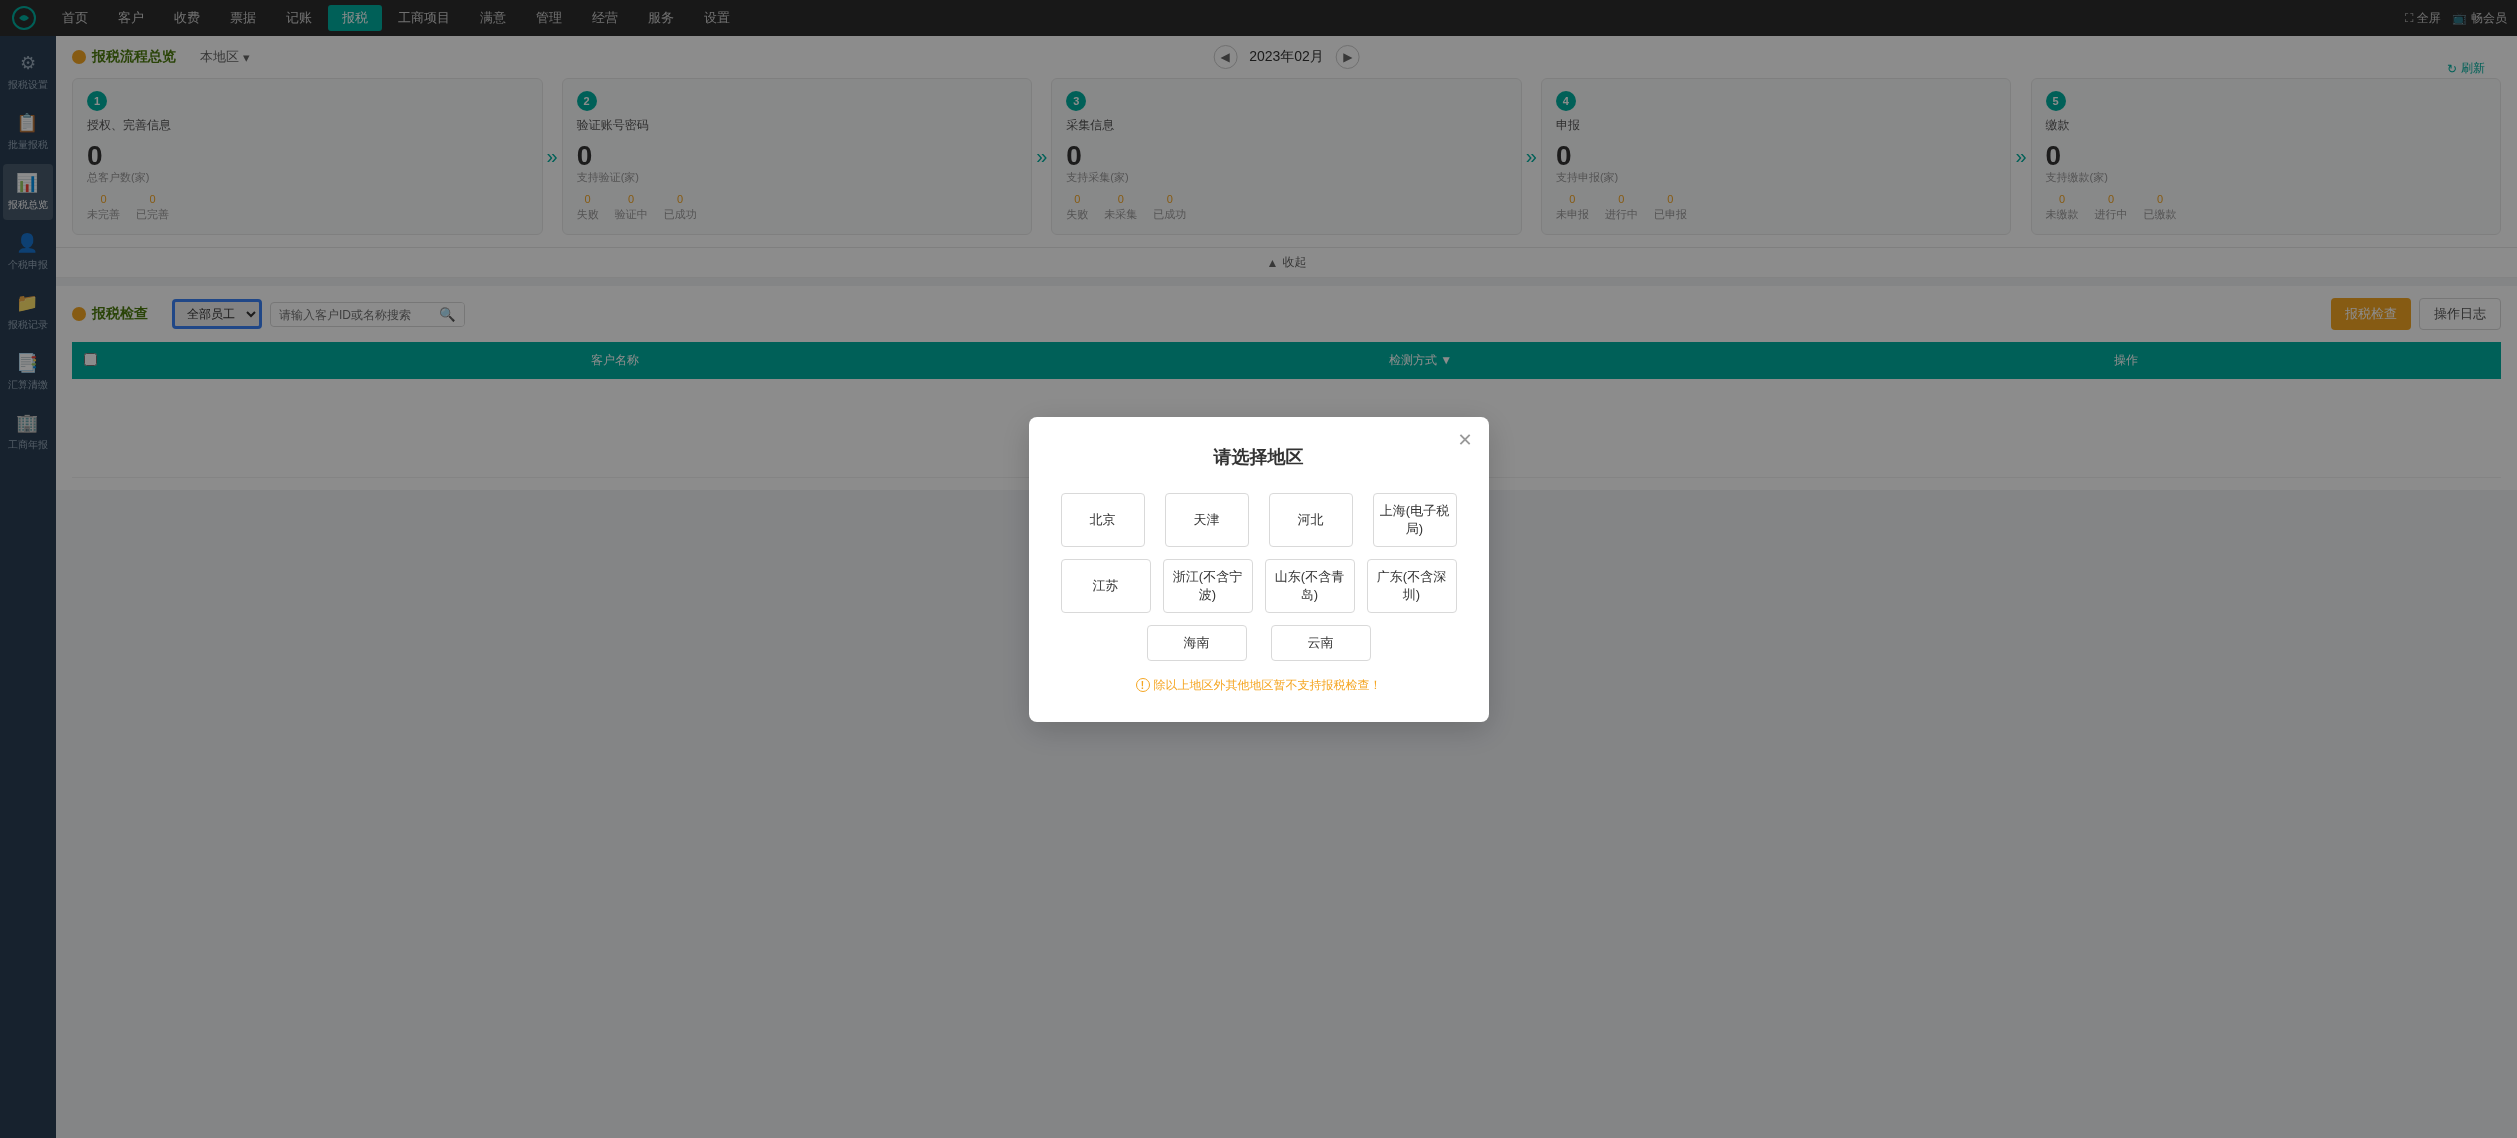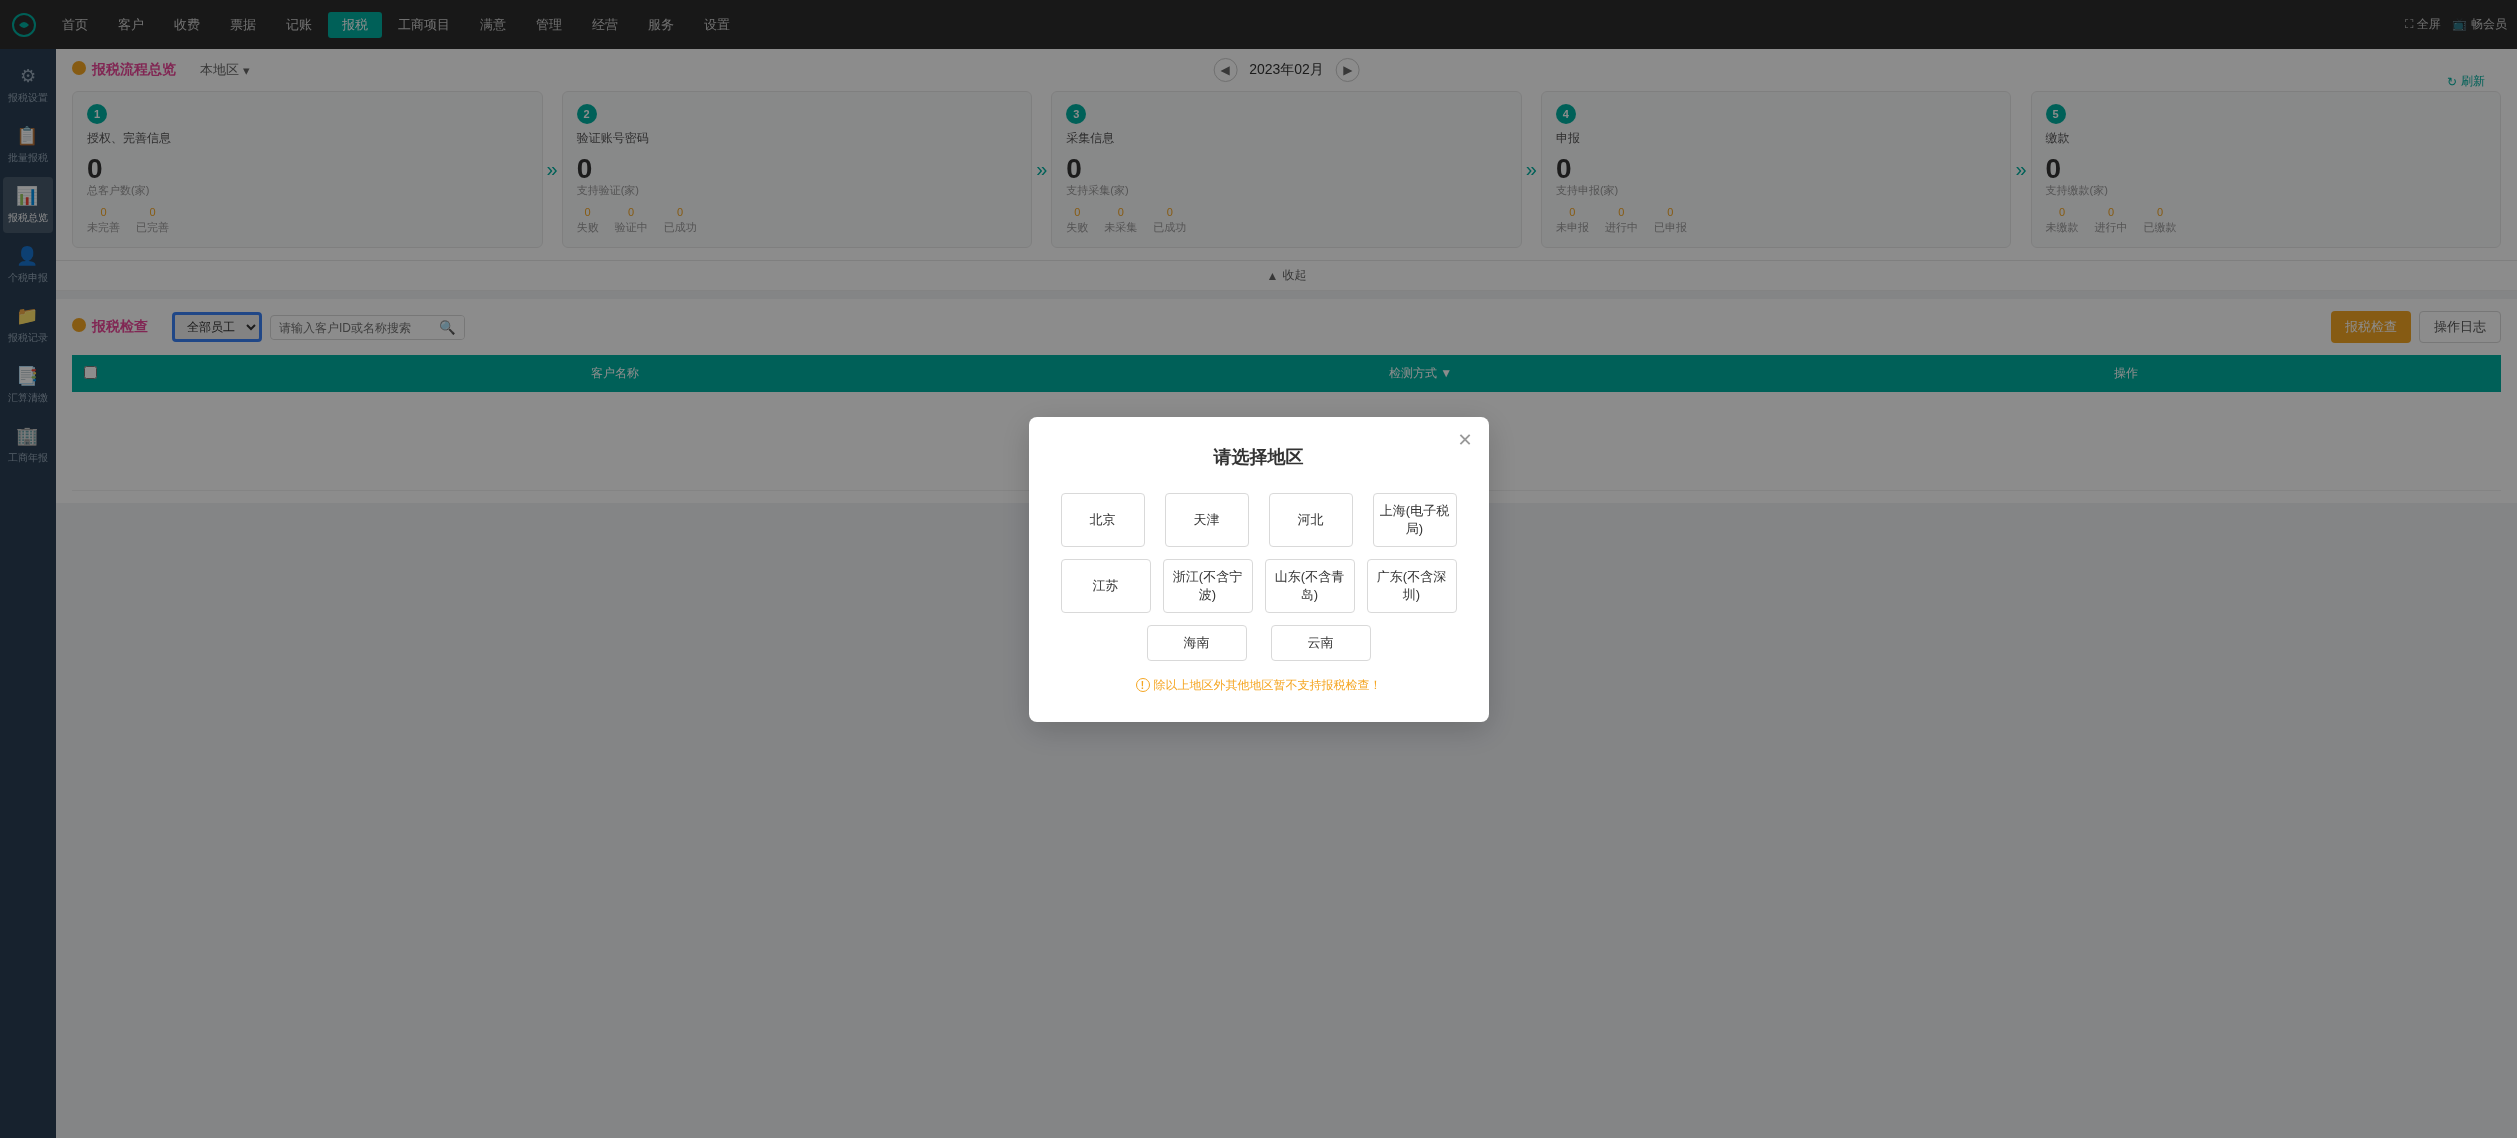--- a/index.html
+++ b/index.html
@@ -1,20 +1,20 @@
 <!DOCTYPE html>
 <html><head>
   <meta charset="utf-8">
   <style>
     * { box-sizing: border-box; margin: 0; padding: 0; }
     body { font-family: "Microsoft YaHei", "PingFang SC", sans-serif; font-size: 13px; background: #f0f2f5; overflow: hidden; }
 
     
     .top-nav {
-      height: 49px;
+      height: 36px;
       background: #2d2d2d;
       display: flex;
       align-items: center;
       padding: 0 10px;
       position: relative;
       z-index: 100;
     }
     .top-nav .logo {
       width: 28px;
       height: 28px;
@@ -86,23 +86,23 @@
     
     .tax-flow-section {
       background: #fff;
       margin: 0;
       padding: 12px 16px;
       border-bottom: 1px solid #e8e8e8;
     }
     .section-title {
       font-size: 14px;
       font-weight: bold;
-      color: #ec4899;
-      display: flex;
-      align-items: flex-start;
+      color: #4d7c0f;
+      display: flex;
+      align-items: center;
       gap: 6px;
     }
     .section-title .dot {
       width: 14px; height: 14px;
       background: #f5a623;
       border-radius: 50%;
       display: inline-block;
     }
     .region-selector {
       display: flex;

